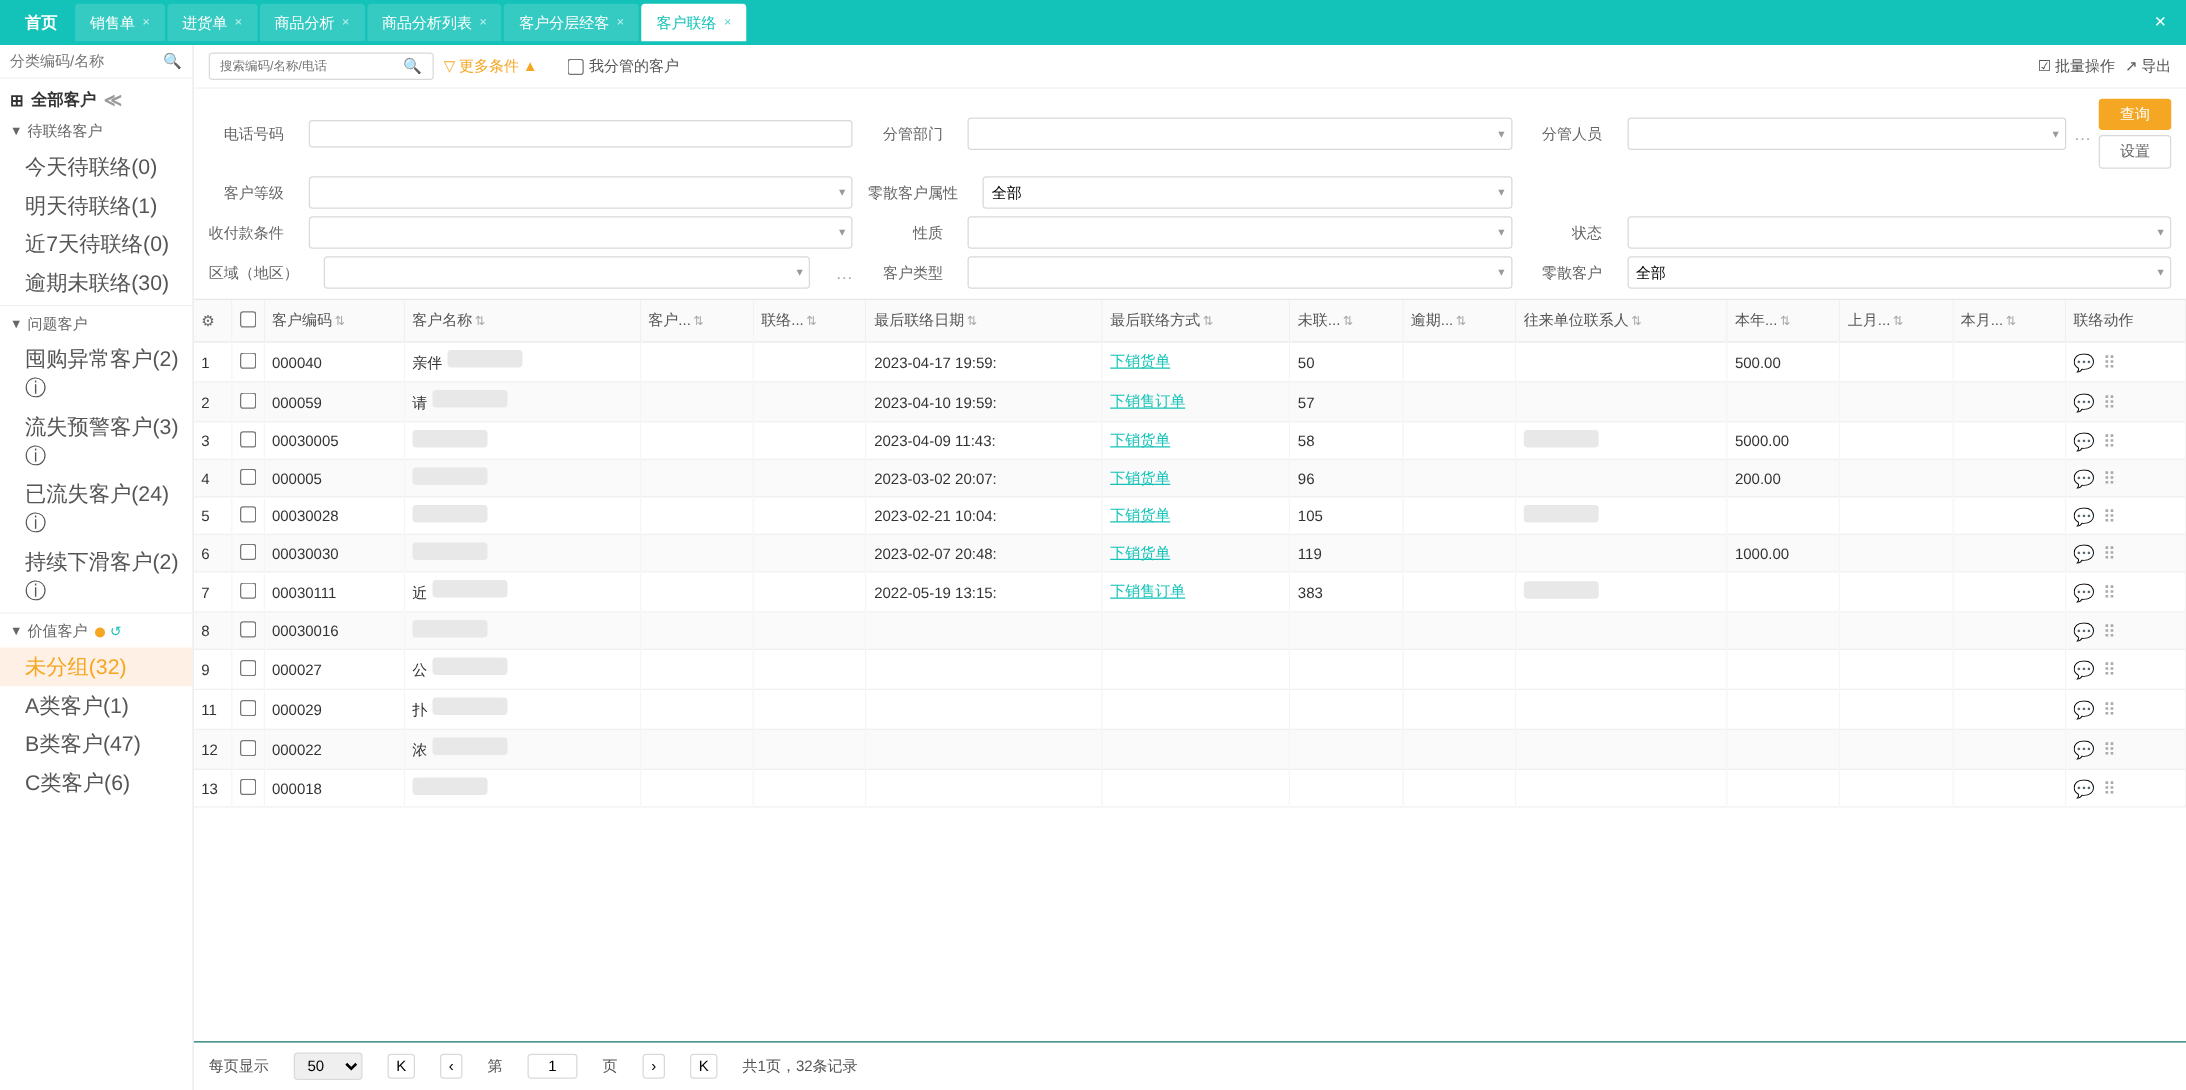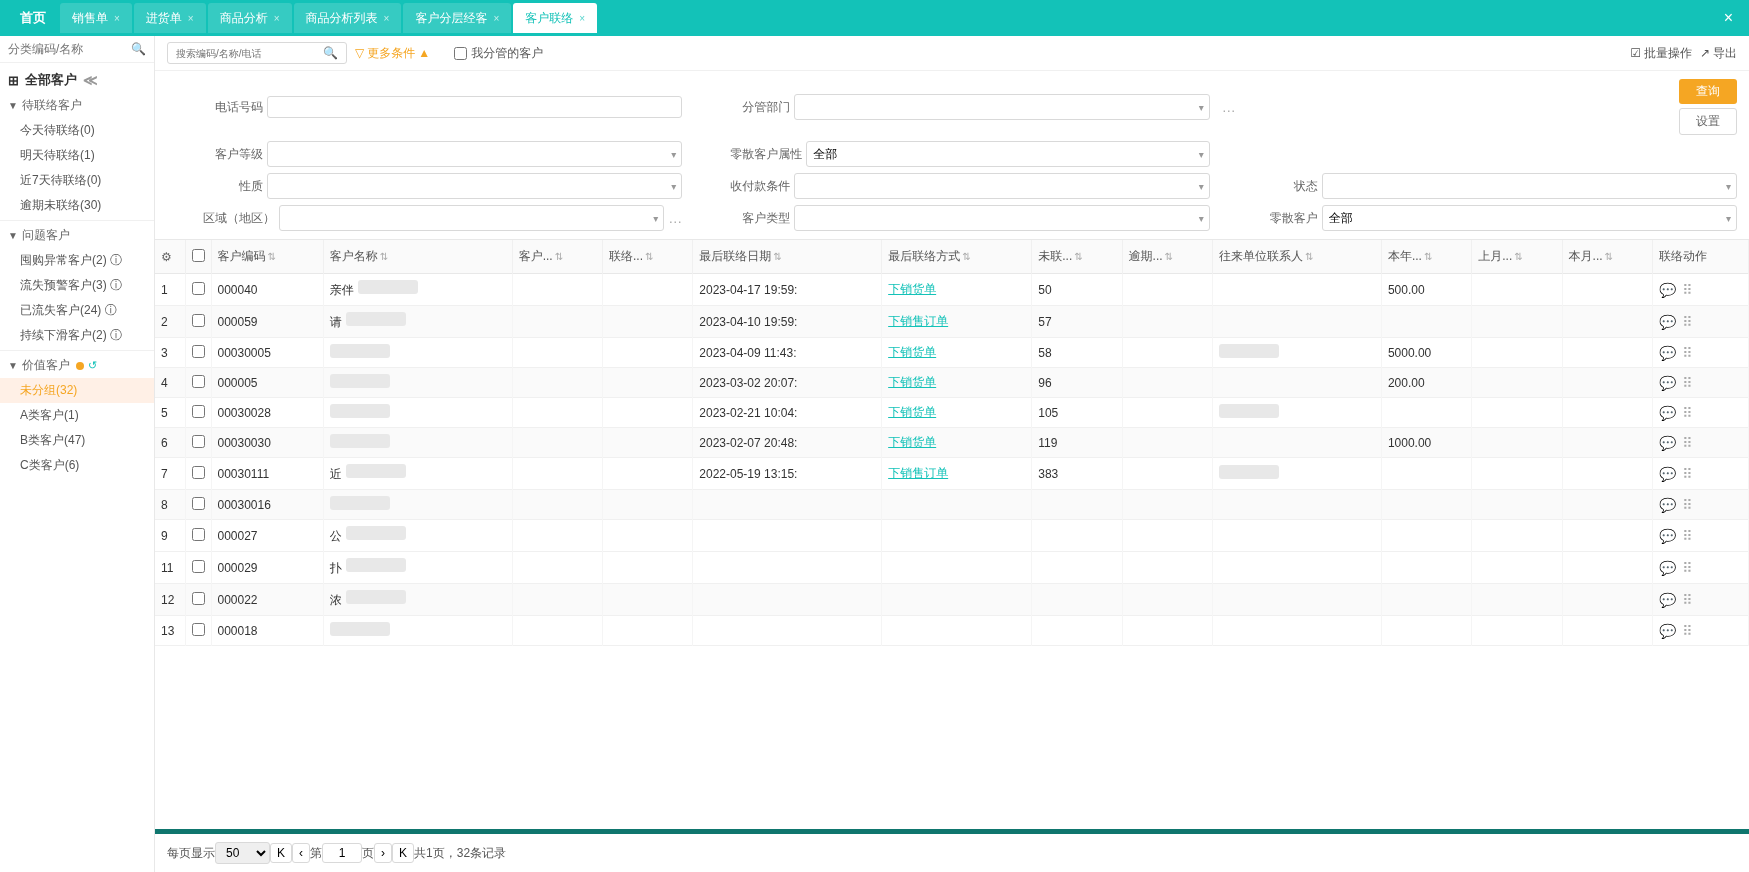--- a/index.html
+++ b/index.html
@@ -84,21 +84,21 @@
       color: #666;
       font-size: 12px;
       display: flex;
       align-items: center;
       gap: 4px;
     }
     .sidebar-group-label .arrow { font-size: 10px; }
     .sidebar-item {
       padding: 4px 8px 4px 20px;
       color: #555;
-      font-size: 12px;
+      font-size: 17px;
       cursor: pointer;
     }
     .sidebar-item.active { background: #fff0e6; color: #f5a623; }
 
     
     .content {
       flex: 1;
       display: flex;
       flex-direction: column;
       overflow: hidden;
@@ -154,22 +154,21 @@
       color: #555;
       cursor: pointer;
       font-size: 12px;
       display: flex;
       align-items: center;
       gap: 3px;
     }
     .filter-row {
       display: flex;
       align-items: center;
-      gap: 4px;
-      margin-left: 36px;
+      gap: 20px;
     }
     .filter-label {
       color: #666;
       font-size: 12px;
       white-space: nowrap;
       min-width: 60px;
       text-align: right;
     }
     .filter-input {
       flex: 1;
@@ -287,25 +286,25 @@
     }
     .action-icon {
       color: #aaa;
       cursor: pointer;
       font-size: 14px;
     }
 
     
     .table-footer {
       background: #fff;
-      border-top: 5px solid #0f766e;
+      border-top: 1px solid #0f766e;
       padding: 8px 12px;
       display: flex;
       align-items: center;
-      gap: 0;
+      gap: 20px;
       font-size: 12px;
       color: #555;
     }
     .footer-page-select {
       border: 1px solid #d9d9d9;
       border-radius: 3px;
       padding: 2px 6px;
       font-size: 12px;
       outline: none;
     }
@@ -474,20 +473,26 @@
           <span class="filter-label">电话号码</span>
           <input class="filter-input" type="text" style="">
         </div>
         <div class="filter-row">
           <span class="filter-label">分管部门</span>
           <div class="filter-select-wrap">
             <select><option></option></select>
           </div>
         </div>
         <div style="display:flex; align-items:center; gap:6px; justify-content:space-between;">
+          <div class="filter-row" style="flex:1;">
+            <span class="filter-label">分管人员</span>
+            <div class="filter-select-wrap" style="flex:1;">
+              <select><option></option></select>
+            </div>
+          </div>
           <span style="color:#aaa; cursor:pointer; font-size:14px;">…</span>
           <div style="display:flex; flex-direction:column; gap:4px;">
             <button class="btn-query">查询</button>
             <button class="btn-reset">设置</button>
           </div>
         </div>
       </div>
 
       <div style="display:grid; grid-template-columns:1fr 1fr 1fr; gap:6px 12px; margin-bottom:6px;">
         <div class="filter-row">
@@ -499,27 +504,27 @@
         <div class="filter-row">
           <span class="filter-label">零散客户属性</span>
           <div class="filter-select-wrap">
             <select><option>全部</option></select>
           </div>
         </div>
       </div>
 
       <div style="display:grid; grid-template-columns:1fr 1fr 1fr; gap:6px 12px; margin-bottom:6px;">
         <div class="filter-row">
-          <span class="filter-label">性质</span>
+          <span class="filter-label">收付款条件</span>
           <div class="filter-select-wrap">
             <select><option></option></select>
           </div>
         </div>
         <div class="filter-row">
-          <span class="filter-label">收付款条件</span>
+          <span class="filter-label">性质</span>
           <div class="filter-select-wrap">
             <select><option></option></select>
           </div>
         </div>
         <div class="filter-row">
           <span class="filter-label">状态</span>
           <div class="filter-select-wrap">
             <select><option></option></select>
           </div>
         </div>

